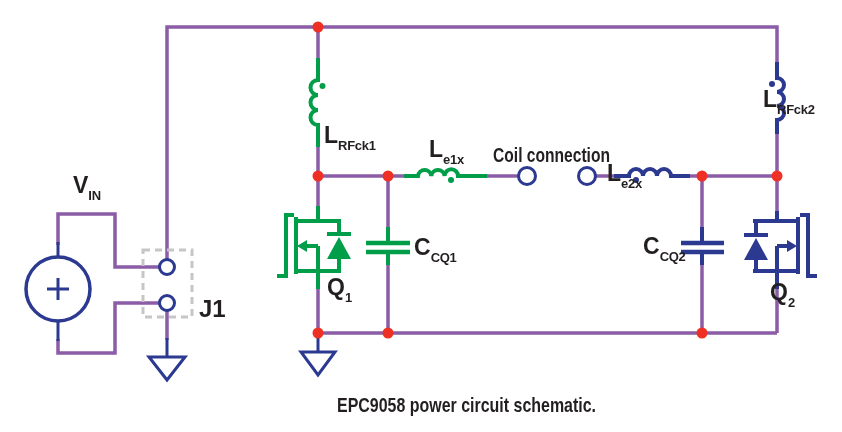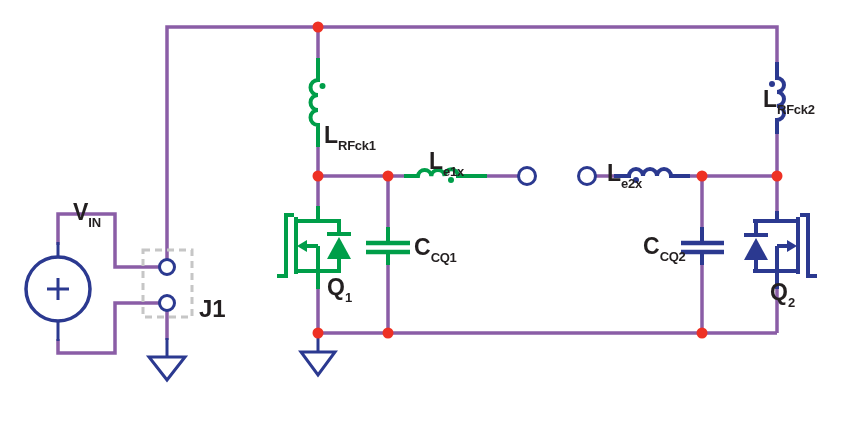--- a/index.html
+++ b/index.html
@@ -157,35 +157,37 @@
       <circle class="rd" cx="318" cy="176" r="5.5"></circle>
       <circle class="rd" cx="388" cy="176" r="5.5"></circle>
       <circle class="rd" cx="702" cy="176" r="5.5"></circle>
       <circle class="rd" cx="777" cy="176" r="5.5"></circle>
       <circle class="rd" cx="318" cy="333" r="5.5"></circle>
       <circle class="rd" cx="388" cy="333" r="5.5"></circle>
       <circle class="rd" cx="702" cy="333" r="5.5"></circle>
     </g>
   </svg>
 
-  <div class="lbl" style="left:73px;top:201px;"><span class="m">V</span><span class="s">IN</span></div>
+  <div class="lbl" style="left:73px;top:174px;"><span class="m">V</span><span class="s">IN</span></div>
 
   <div class="lbl" style="left:199px;top:297px;"><span class="m18">J1</span></div>
 
   <div class="lbl" style="left:324px;top:88px;margin-top:36px;"><span class="m">L</span><span class="s">RFck1</span></div>
 
   <div class="lbl" style="left:731px;top:88px;margin-left:32px;"><span class="m">L</span><span class="s">RFck2</span></div>
 
-  <div class="lbl" style="left:429px;top:138px;margin-top:12px;"><span class="m">L</span><span class="s">e1x</span></div>
+  <div class="lbl" style="left:429px;top:138px;"><span class="m">L</span><span class="s">e1x</span></div>
 
+  <div class="lbl coil-lbl" style="left:493px;top:145px;"><span class="cond">Coil connection</span></div>
 
   <div class="lbl" style="left:607px;top:138px;margin-top:24px;"><span class="m">L</span><span class="s">e2x</span></div>
 
   <div class="lbl" style="left:414px;top:236px;"><span class="m">C</span><span class="s">CQ1</span></div>
 
   <div class="lbl" style="left:643px;top:235px;"><span class="m">C</span><span class="s">CQ2</span></div>
 
   <div class="lbl" style="left:327px;top:276px;"><span class="m">Q</span><span class="s">1</span></div>
 
   <div class="lbl" style="left:742px;top:281px;margin-left:28px;"><span class="m">Q</span><span class="s">2</span></div>
 
+  <div class="caption" style="left:337px;top:394px;"><span class="cond2">EPC9058 power circuit schematic.</span></div>
 
 </div>
 
 </body></html>

